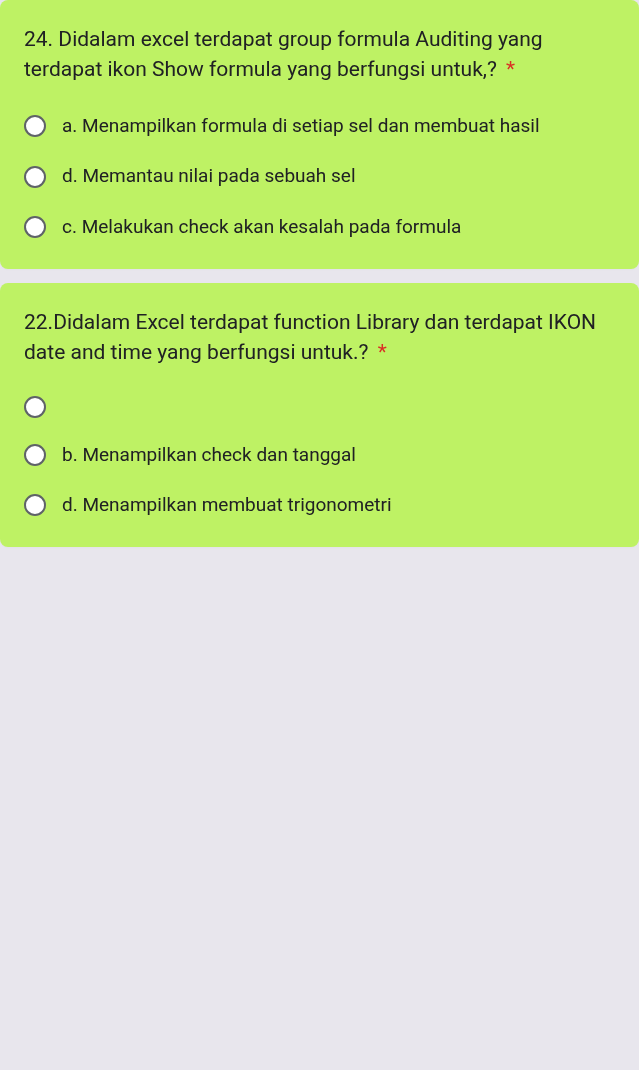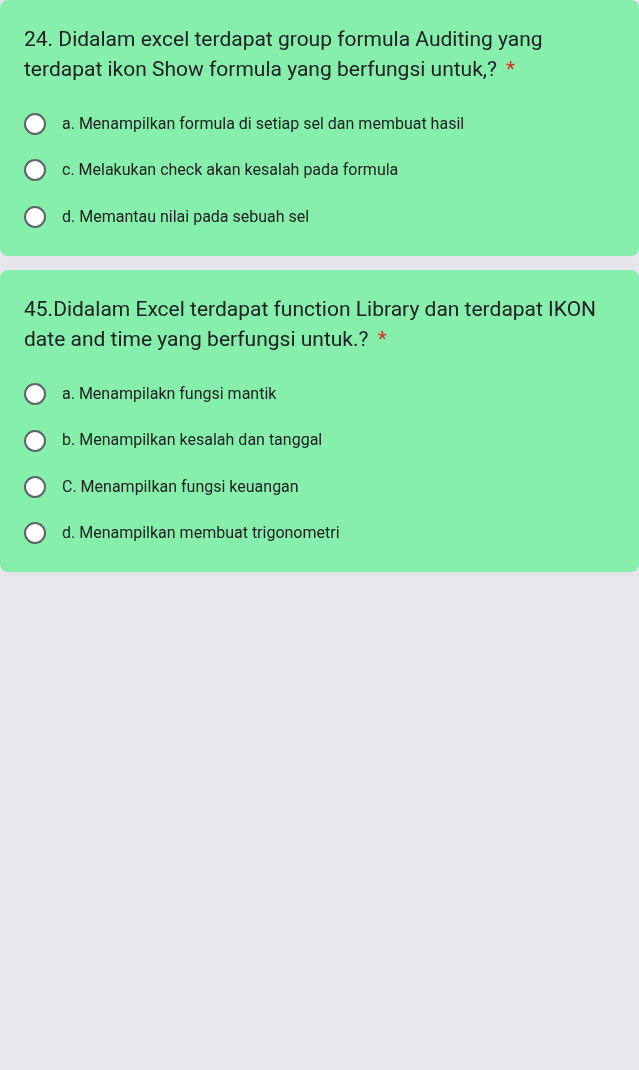--- a/index.html
+++ b/index.html
@@ -3,21 +3,21 @@
 <meta charset="utf-8">
 <style>
   * { box-sizing: border-box; margin: 0; padding: 0; }
   body {
     font-family: Roboto, Arial, sans-serif;
     background: #e8e6ed;
     width: 639px;
     color: #202124;
   }
   .card {
-    background: #86efac;
+    background: #bef264;
     border-radius: 8px;
     padding: 24px 24px 28px 24px;
     margin-bottom: 14px;
     box-shadow: 0 1px 2px rgba(0,0,0,0.02);
   }
   .question-text {
     font-size: 21px;
     line-height: 1.45;
     color: #202124;
     margin-bottom: 28px;
@@ -40,65 +40,60 @@
   }
   .radio {
     flex-shrink: 0;
     width: 22px;
     height: 22px;
     border: 2.2px solid #5f6368;
     border-radius: 50%;
     background: #fff;
   }
   .option-label {
-    font-size: 16px;
+    font-size: 19px;
     line-height: 1.4;
     color: #202124;
   }
 </style>
 </head>
 <body>
 
 <div class="card">
   <div class="question-text">
     <span>24. Didalam excel terdapat group formula Auditing yang terdapat ikon Show formula yang berfungsi untuk,?</span>
     <span class="required">*</span>
   </div>
   <div class="options">
     <label class="option-row">
       <span class="radio"></span>
       <span class="option-label">a. Menampilkan formula di setiap sel dan membuat hasil</span>
     </label>
     <label class="option-row">
       <span class="radio"></span>
-      <span class="option-label">c. Melakukan check akan kesalah pada formula</span>
+      <span class="option-label">d. Memantau nilai pada sebuah sel</span>
     </label>
     <label class="option-row">
       <span class="radio"></span>
-      <span class="option-label">d. Memantau nilai pada sebuah sel</span>
+      <span class="option-label">c. Melakukan check akan kesalah pada formula</span>
     </label>
   </div>
 </div>
 
 <div class="card">
   <div class="question-text">
-    <span>45.Didalam Excel terdapat function Library dan terdapat IKON date and time yang berfungsi untuk.?</span>
+    <span>22.Didalam Excel terdapat function Library dan terdapat IKON date and time yang berfungsi untuk.?</span>
     <span class="required">*</span>
   </div>
   <div class="options">
     <label class="option-row">
       <span class="radio"></span>
-      <span class="option-label">a. Menampilakn fungsi mantik</span>
     </label>
     <label class="option-row">
       <span class="radio"></span>
-      <span class="option-label">b. Menampilkan kesalah dan tanggal</span>
-    </label>
-    <label class="option-row">
-      <span class="radio"></span>
-      <span class="option-label">C. Menampilkan fungsi keuangan</span>
+      <span class="option-label">b. Menampilkan check dan tanggal</span>
     </label>
     <label class="option-row">
       <span class="radio"></span>
       <span class="option-label">d. Menampilkan membuat trigonometri</span>
     </label>
   </div>
 </div>
 
 </body></html>

